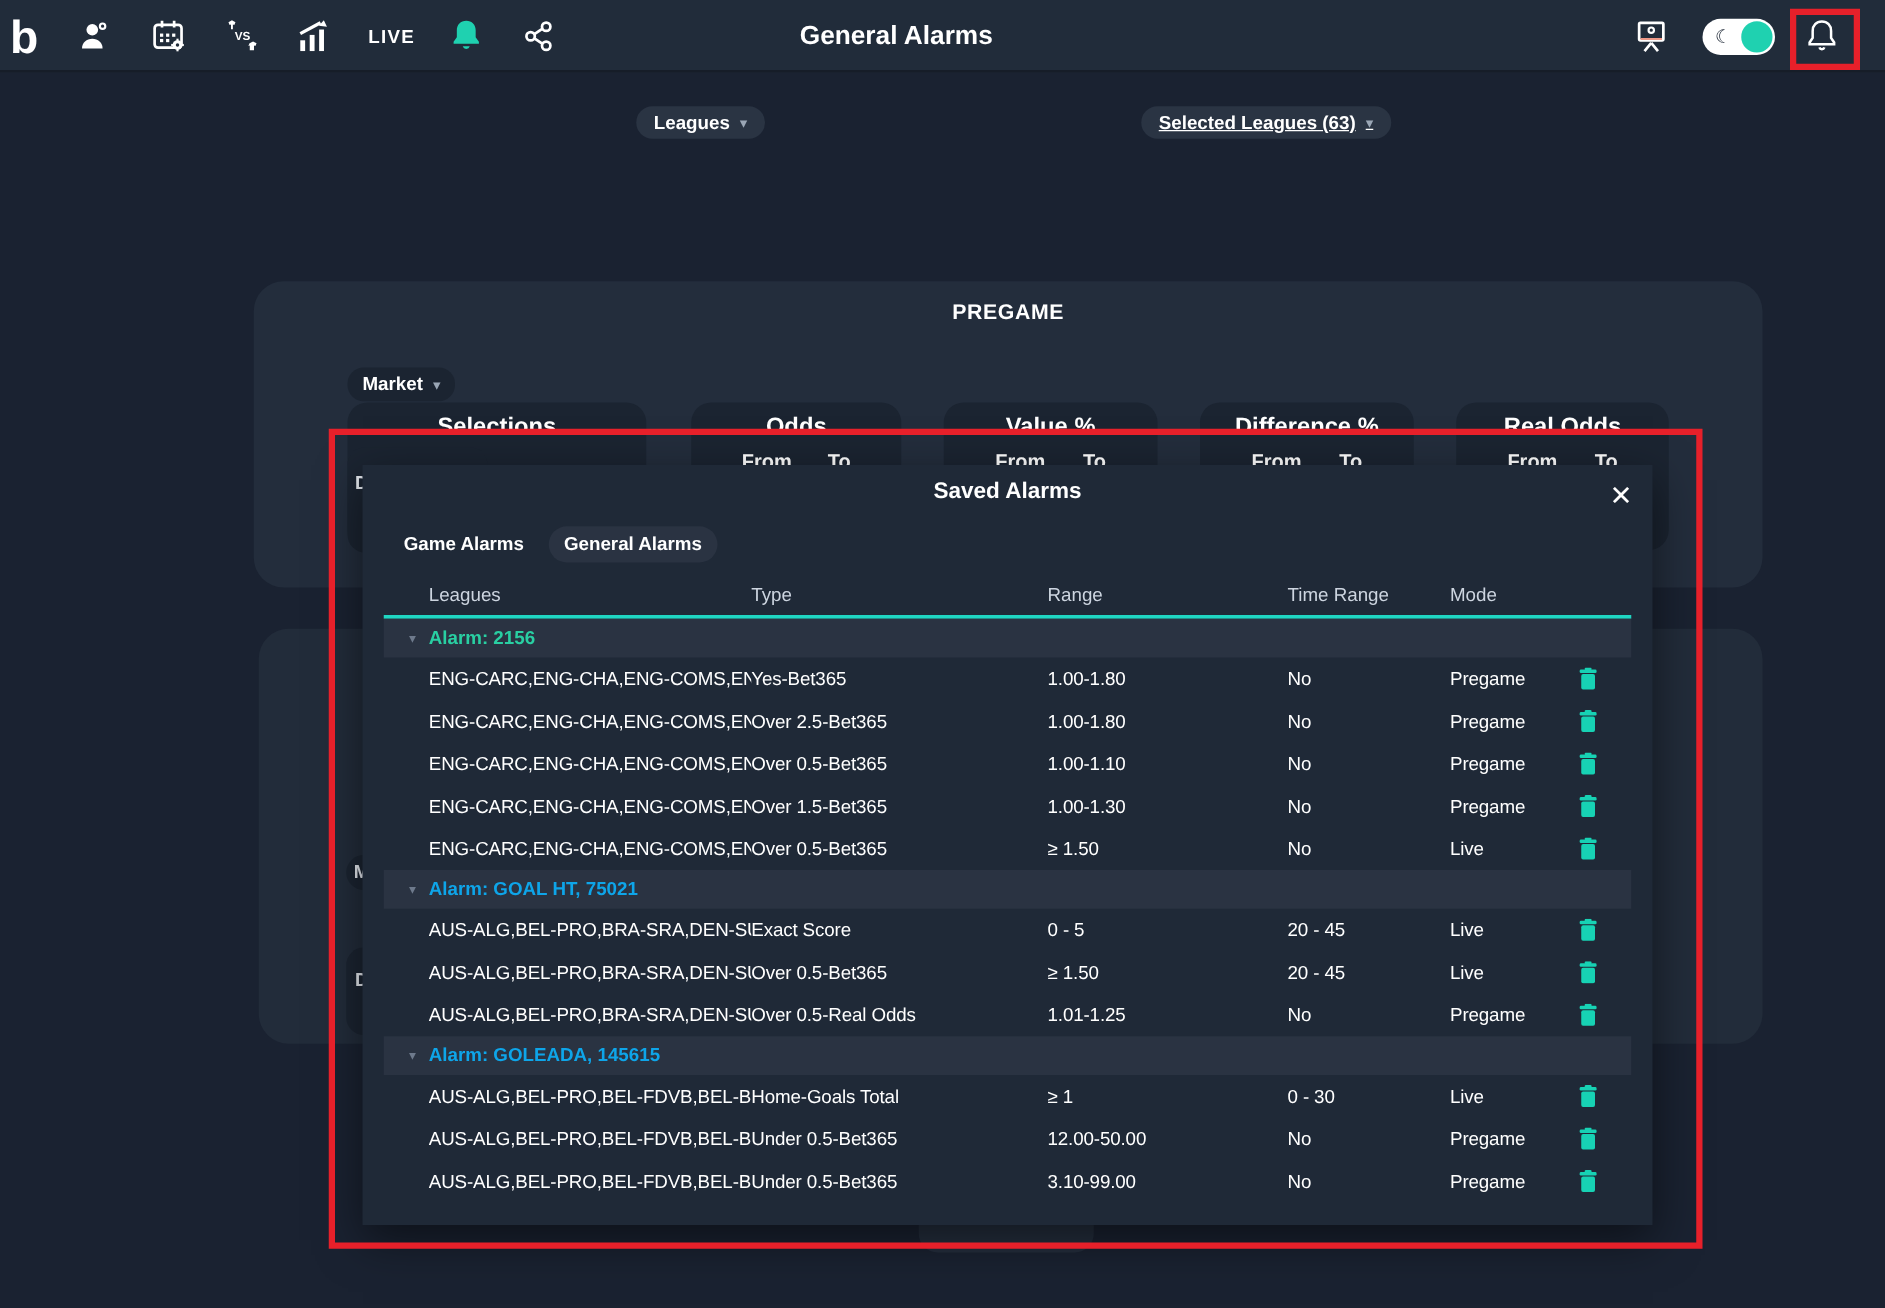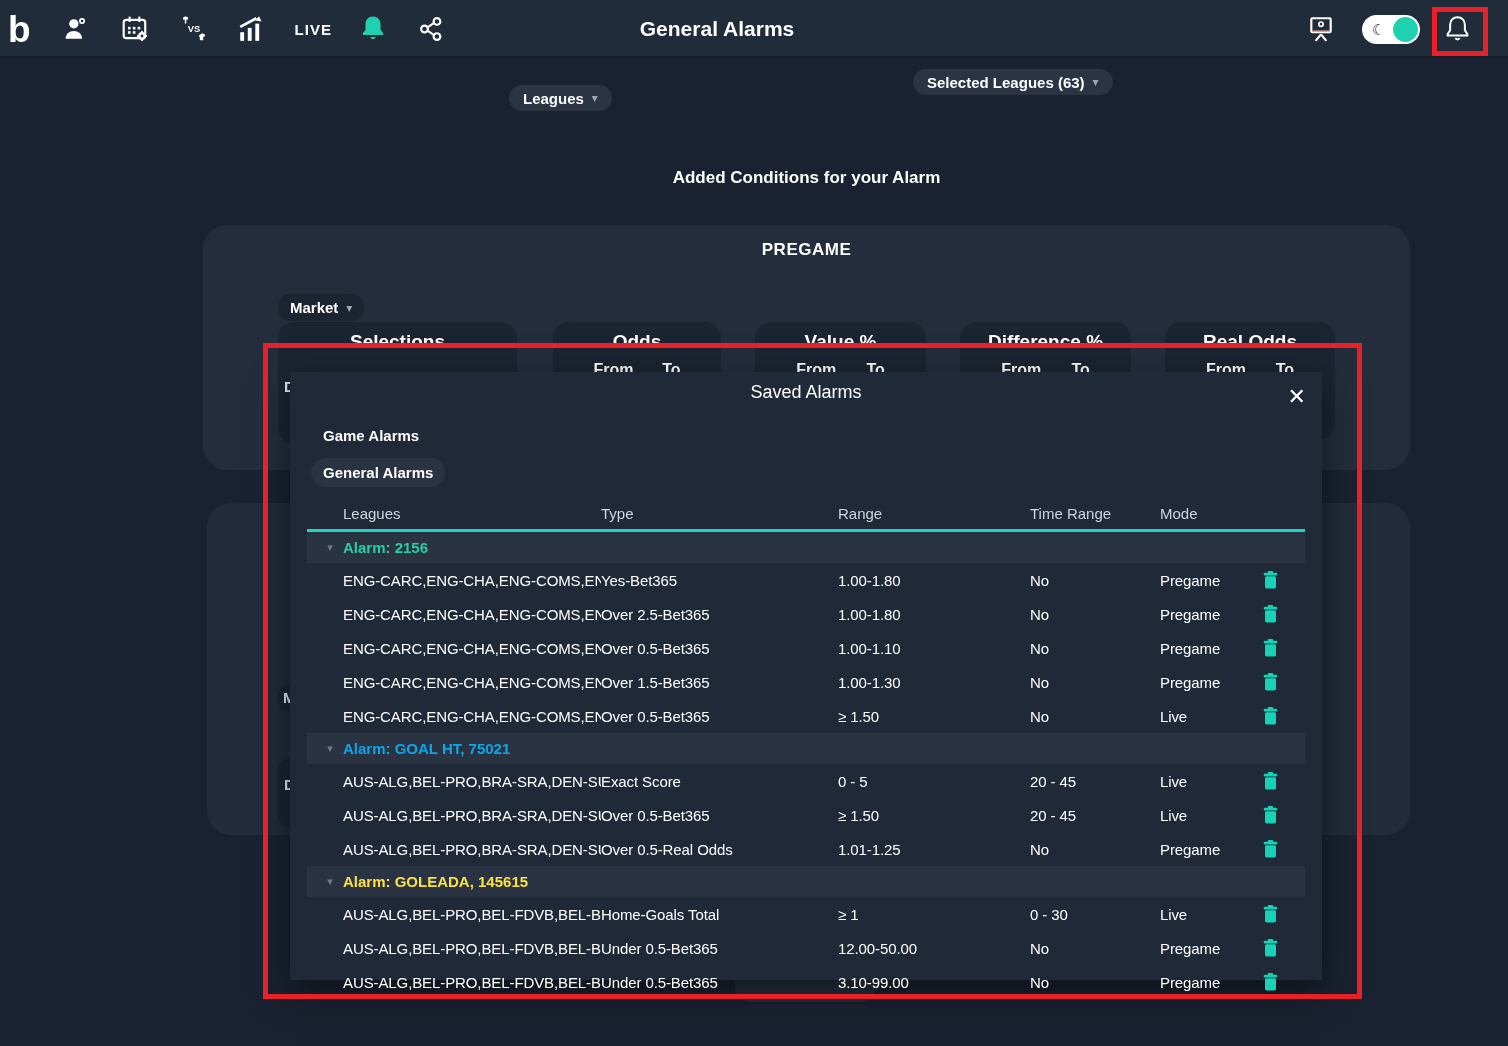--- a/index.html
+++ b/index.html
@@ -30,21 +30,21 @@
   .live-label{font-size:15px;font-weight:700;letter-spacing:1px;color:#fff;}
   .nav-title{position:absolute;left:717px;top:0;height:58px;display:flex;align-items:center;transform:translateX(-50%);font-size:21px;font-weight:700;}
   .nav-right{position:absolute;right:0;top:0;height:58px;display:flex;align-items:center;gap:24px;padding-right:34px;}
   .toggle{position:relative;width:58px;height:29px;background:#fff;border-radius:15px;cursor:pointer;}
   .toggle .moon{position:absolute;left:10px;top:5px;font-size:15px;color:#1e2836;line-height:19px;}
   .toggle .knob{position:absolute;right:2px;top:2px;width:25px;height:25px;border-radius:50%;background:var(--accent);}
   
   .pill{position:absolute;height:26px;background:var(--pill-bg);border-radius:13px;display:flex;align-items:center;gap:8px;padding:0 14px;font-size:15px;font-weight:700;cursor:pointer;}
   .pill .caret{color:var(--caret);font-size:12px;}
   .pill-leagues{left:509px;top:85px;}
-  .pill-selected{left:913px;top:69px;}
+  .pill-selected{left:913px;top:85px;text-decoration:underline;}
   
   .conditions{position:absolute;left:203px;top:168px;width:1207px;text-align:center;}
   .conditions .h{font-size:17px;font-weight:700;}
   .conditions .s{font-size:13px;font-style:italic;color:#e6eaf1;margin-top:3px;}
   
   .panel{position:absolute;background:var(--panel-bg);border-radius:24px;z-index:1;}
   .panel-pregame{left:203px;top:225px;width:1207px;height:245px;}
   .panel-live{left:207px;top:503px;width:1203px;height:332px;background:#222c3a;}
   .panel-title{text-align:center;font-size:17px;font-weight:700;padding-top:15px;letter-spacing:.5px;}
   .market-pill{position:absolute;left:278px;top:294px;height:27px;background:var(--inner-box);border-radius:13px;display:flex;align-items:center;gap:8px;padding:0 12px;font-size:15px;font-weight:700;z-index:2;cursor:pointer;}
@@ -59,23 +59,23 @@
   .cb-real{left:1165px;width:170px;}
   
   .frag{position:absolute;background:var(--inner-box);border-radius:14px;z-index:3;font-size:15px;font-weight:700;color:#e8ecf2;}
   .frag-d1{left:278px;top:358px;width:112px;height:84px;padding:20px 0 0 6px;}
   .frag-m{left:277px;top:684px;width:46px;height:28px;padding:5px 0 0 6px;}
   .frag-d2{left:277px;top:758px;width:62px;height:70px;padding:18px 0 0 7px;}
   
   .peek-button{position:absolute;left:735px;top:966px;width:140px;height:36px;background:#242e3d;border-radius:15px;z-index:9;}
   
   .modal{position:absolute;left:290px;top:372px;width:1032px;height:608px;background:var(--modal-bg);z-index:10;box-shadow:0 12px 34px rgba(0,0,0,.5);}
-  .modal-title{text-align:center;font-size:18px;font-weight:400;padding-top:10px;}
+  .modal-title{text-align:center;font-size:18px;font-weight:700;padding-top:10px;}
   .modal-close{position:absolute;right:16px;top:14px;font-size:22px;font-weight:700;color:#fff;cursor:pointer;line-height:1;}
-  .tabs{display:flex;align-items:flex-start;gap:8px;margin:18px 0 0 21px;flex-direction:column;}
+  .tabs{display:flex;align-items:flex-end;gap:8px;margin:18px 0 0 21px;}
   .tab{font-size:15px;font-weight:700;padding:6px 12px;border-radius:16px;cursor:pointer;}
   .tab.active{background:var(--band-bg);}
   .alarm-table{margin:10px 0 0 17px;width:998px;}
   .t-row{display:grid;grid-template-columns:36px 258px 237px 192px 130px 95px 50px;align-items:center;}
   .t-head{height:32px;font-size:15px;color:var(--txt-dim);}
   .t-underline{height:3px;background:#1fd6c2;width:998px;}
   .group-header{height:31px;background:var(--band-bg);display:flex;align-items:center;}
   .group-chevron{width:26px;margin-left:10px;color:#6e7a8c;font-size:11px;text-align:center;cursor:pointer;}
   .group-title{font-size:15px;font-weight:700;color:#29cfa2;}
   .alarm-row{height:34px;font-size:15px;letter-spacing:-.1px;}
@@ -176,21 +176,20 @@
 <div class="pill pill-leagues">
   <span>Leagues</span>
   <span class="caret">▾</span>
 </div>
 <div class="pill pill-selected">
   <span>Selected Leagues (63)</span>
   <span class="caret">▾</span>
 </div>
 
 <div class="conditions">
-  <div class="h">Added Conditions for your Alarm</div>
 </div>
 
 <div class="panel panel-pregame">
   <div class="panel-title">PREGAME</div>
 </div>
 <div class="market-pill">
   <span>Market</span>
   <span class="caret">▾</span>
 </div>
 
@@ -376,21 +375,21 @@
     <span class="trash-btn">
       <svg width="15" height="18" viewBox="0 0 14 17">
               <rect x="4.4" y="0" width="5.2" height="2.2" rx="1" fill="#17d2b4"></rect>
               <rect x="0.6" y="1.6" width="12.8" height="2.6" rx="1" fill="#17d2b4"></rect>
               <rect x="1.8" y="5" width="10.4" height="11.6" rx="1.4" fill="#17d2b4"></rect>
             </svg>
     </span>
   </div>
         <div class="group-header">
     <span class="group-chevron">▾</span>
-    <span class="group-title" style="color: #fde047;">Alarm: GOLEADA, 145615</span>
+    <span class="group-title" style="color: #0ea5e9;">Alarm: GOLEADA, 145615</span>
   </div>
         <div class="t-row alarm-row">
     <span></span>
     <span class="cell">AUS-ALG,BEL-PRO,BEL-FDVB,BEL-B...</span>
     <span class="cell">Home-Goals Total</span>
     <span class="cell">≥ 1</span>
     <span class="cell">0 - 30</span>
     <span class="cell">Live</span>
     <span class="trash-btn">
       <svg width="15" height="18" viewBox="0 0 14 17">

